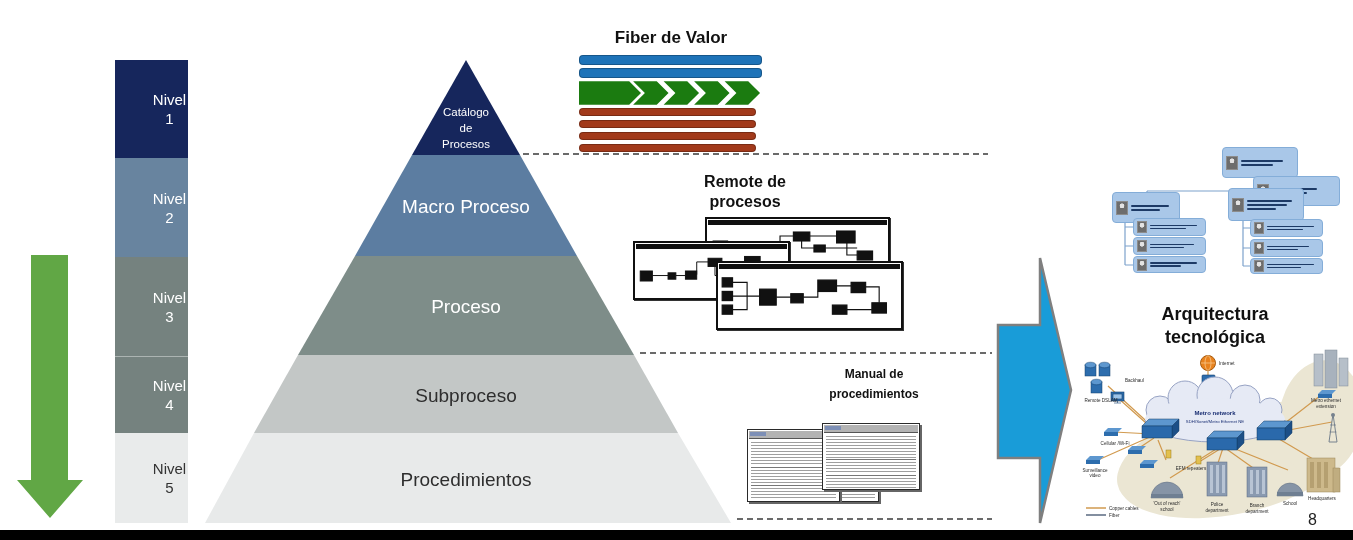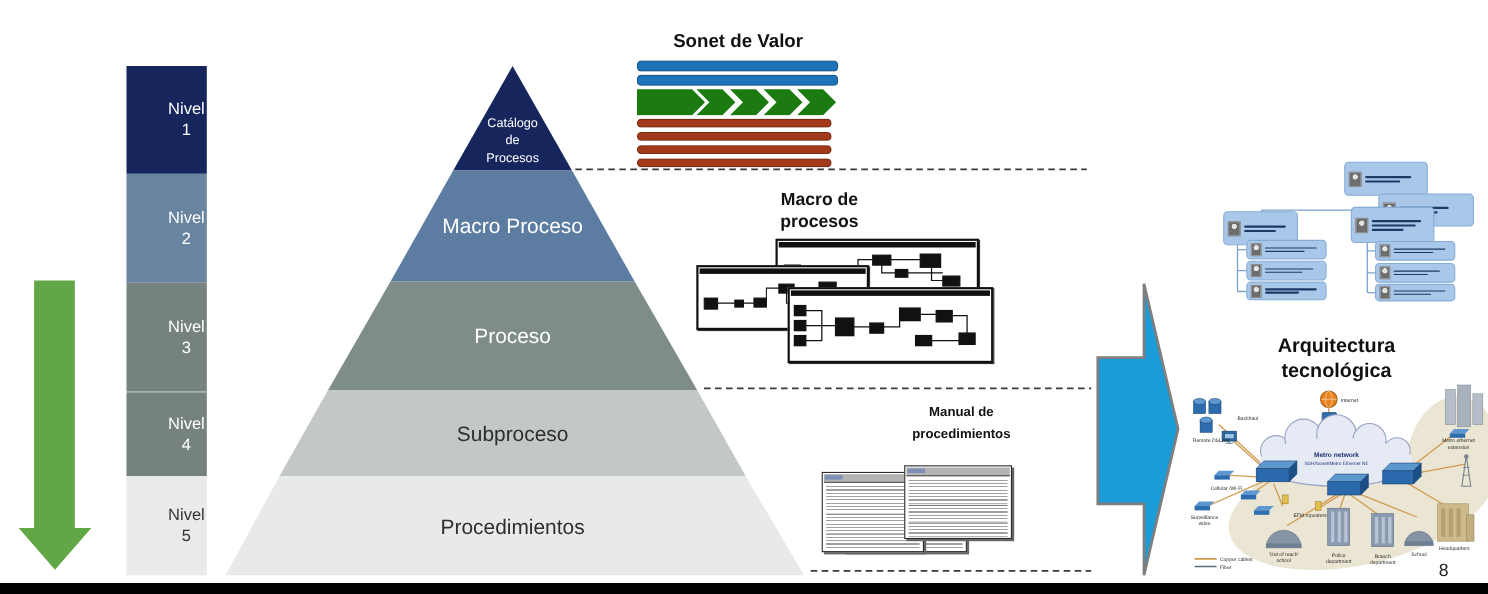--- a/index.html
+++ b/index.html
@@ -91,39 +91,39 @@
   <div class="cat-label" style="z-index:2">
     <span style="display:block">Catálogo</span>
     <span style="display:block">de</span>
     <span style="display:block">Procesos</span>
   </div>
   <div class="pyr-label" style="top:196px;z-index:2">Macro Proceso</div>
   <div class="pyr-label" style="top:296px;z-index:2">Proceso</div>
   <div class="pyr-label dark" style="top:385px;z-index:2">Subproceso</div>
   <div class="pyr-label dark" style="top:469px;z-index:2">Procedimientos</div>
 
-  <div class="ann-title" style="left:566px;top:28px;width:210px;font-size:17px;z-index:2">Sonet de Valor</div>
+  <div class="ann-title" style="left:566px;top:28px;width:210px;font-size:17px;z-index:2">Fiber de Valor</div>
   <div class="abs" style="left:579px;top:55px;width:183px;z-index:2">
     <div class="vc-bar" style="height:10px;background:#1e73b8;"></div>
     <div class="vc-bar" style="height:10px;background:#1e73b8;margin-top:3px;"></div>
     <svg width="183" height="24" viewBox="0 0 186 24" style="margin-top:3px">
       <polygon points="0,0 51,0 63,12 51,24 0,24" fill="#1b7b10"></polygon>
       <polygon points="55,0 79,0 91,12 79,24 55,24 67,12" fill="#1b7b10"></polygon>
       <polygon points="86,0 110,0 122,12 110,24 86,24 98,12" fill="#1b7b10"></polygon>
       <polygon points="117,0 141,0 153,12 141,24 117,24 129,12" fill="#1b7b10"></polygon>
       <polygon points="148,0 172,0 184,12 172,24 148,24 160,12" fill="#1b7b10"></polygon>
     </svg>
     <div class="vc-bar" style="height:8px;background:#a23a1b;margin-top:3px;width:177px;"></div>
     <div class="vc-bar" style="height:8px;background:#a23a1b;margin-top:4px;width:177px;"></div>
     <div class="vc-bar" style="height:8px;background:#a23a1b;margin-top:4px;width:177px;"></div>
     <div class="vc-bar" style="height:8px;background:#a23a1b;margin-top:4px;width:177px;"></div>
   </div>
 
   <div class="ann-title" style="left:660px;top:172px;width:170px;font-size:16px;line-height:20px;z-index:4">
-    <span style="display:block">Macro de</span>
+    <span style="display:block">Remote de</span>
     <span style="display:block">procesos</span>
   </div>
   <div class="flowwin" style="left:705px;top:217px;width:185px;height:63px;z-index:2">
     <div class="tbar"></div>
     <svg width="100%" height="44" viewBox="0 0 176 44" preserveAspectRatio="none">
       <g fill="#111" stroke="#111" stroke-width="1.1">
         <rect x="6" y="14" width="14" height="11"></rect>
           <rect x="38" y="18" width="9" height="7"></rect>
         <rect x="58" y="16" width="13" height="9"></rect>
           <rect x="84" y="5" width="16" height="9"></rect>

